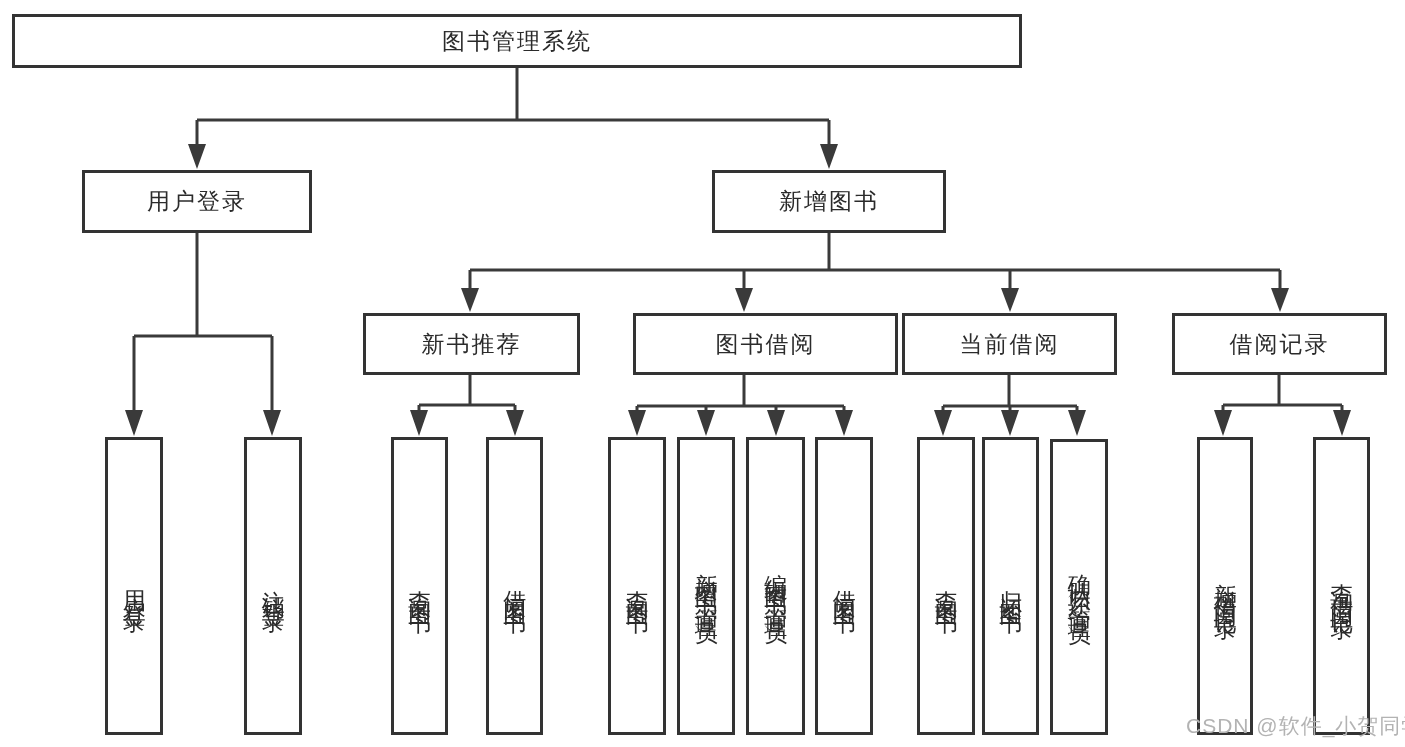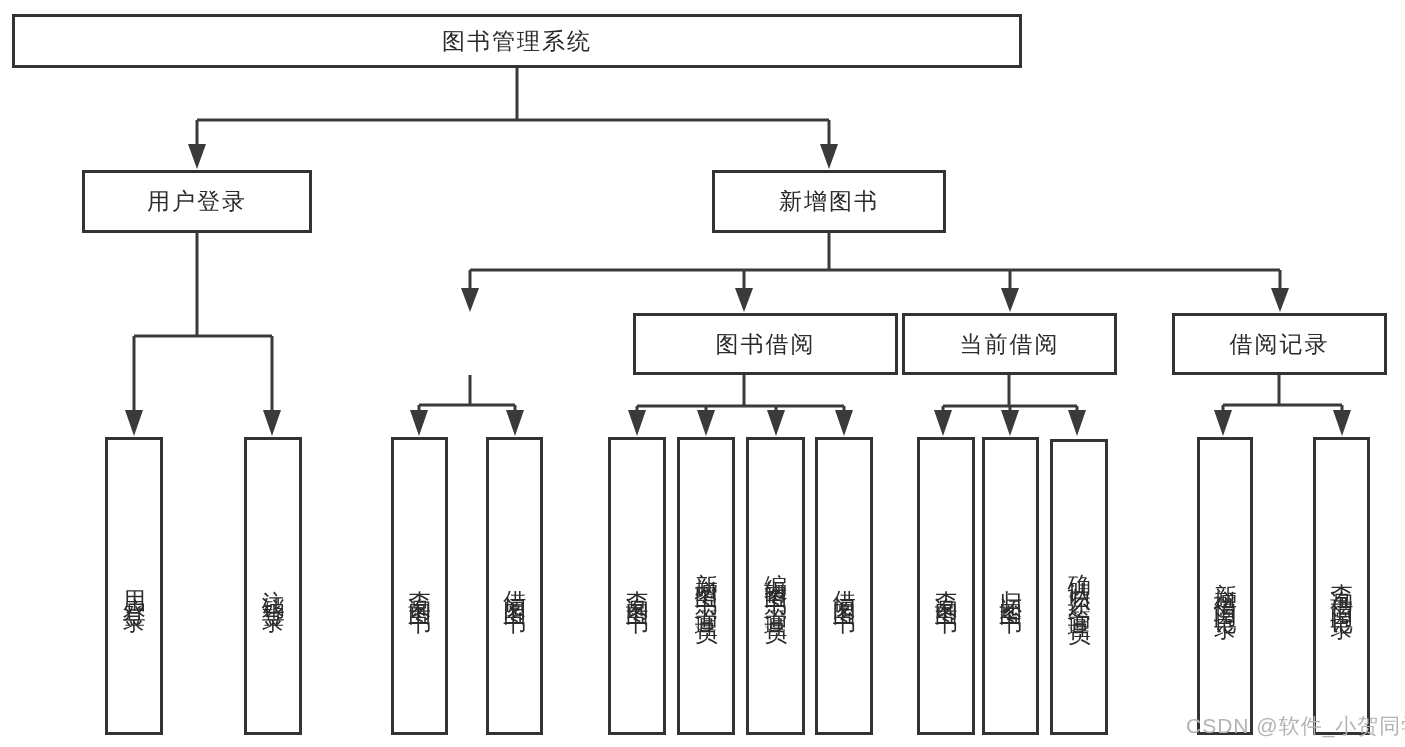--- a/index.html
+++ b/index.html
@@ -59,20 +59,23 @@
     <span class="lbl">图书管理系统</span>
   </div>
 
   <div class="box" style="left:82px;top:170px;width:230px;height:63px">
     <span class="lbl">用户登录</span>
   </div>
   <div class="box" style="left:712px;top:170px;width:234px;height:63px">
     <span class="lbl">新增图书</span>
   </div>
 
+  <div class="box" style="left:363px;top:313px;width:217px;height:62px">
+    <span class="lbl">新书推荐</span>
+  </div>
   <div class="box" style="left:633px;top:313px;width:265px;height:62px">
     <span class="lbl">图书借阅</span>
   </div>
   <div class="box" style="left:902px;top:313px;width:215px;height:62px">
     <span class="lbl">当前借阅</span>
   </div>
   <div class="box" style="left:1172px;top:313px;width:215px;height:62px">
     <span class="lbl">借阅记录</span>
   </div>
 

